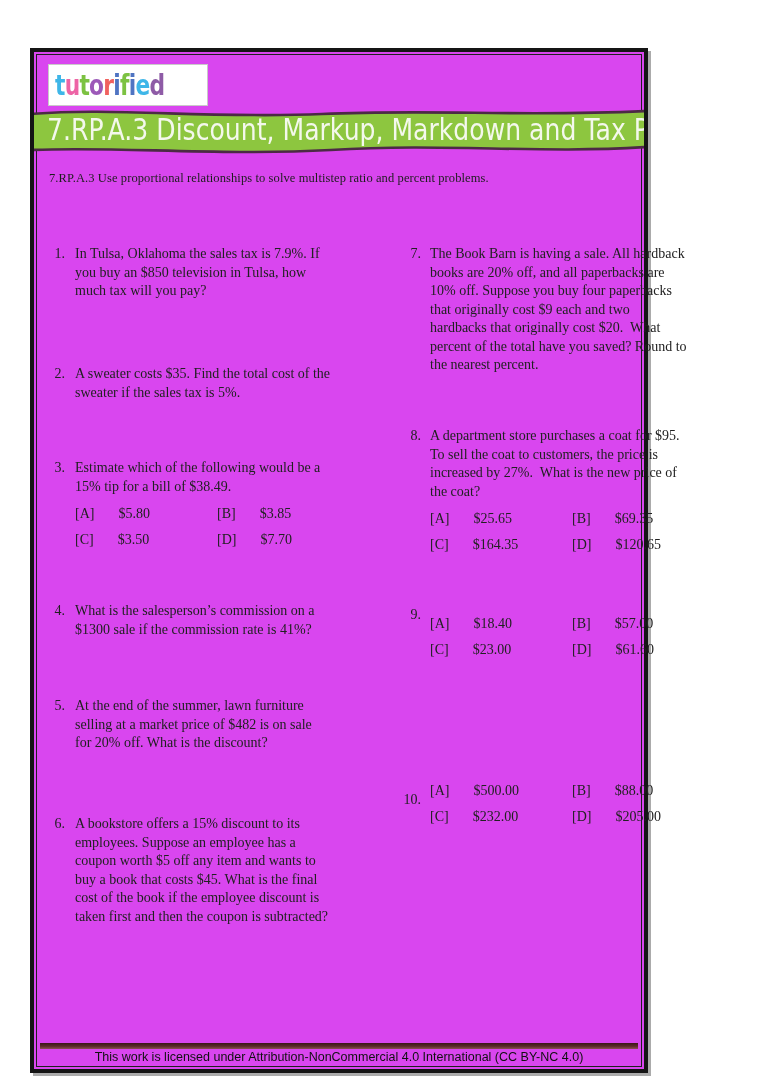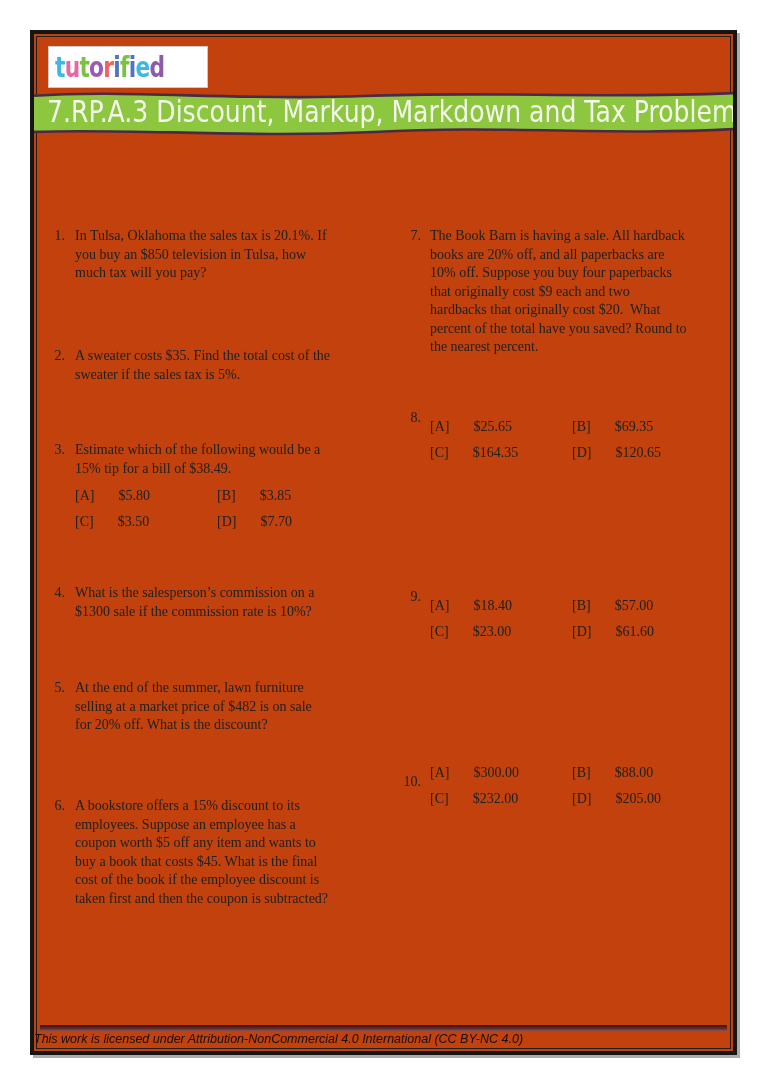--- a/index.html
+++ b/index.html
@@ -1,20 +1,20 @@
 <!DOCTYPE html>
 <html><head>
 <meta charset="utf-8">
 <style>
   html,body{margin:0;padding:0;background:#ffffff;}
   body{width:768px;height:1086px;position:relative;font-family:"Liberation Serif",serif;}
 
   .sheet{
-    position:absolute;left:30px;top:30px;width:707px;height:1025px;
-    background:#c2410c;border:4px solid #151515;box-sizing:border-box;
+    position:absolute;left:30px;top:48px;width:618px;height:1025px;
+    background:#d946ef;border:4px solid #151515;box-sizing:border-box;
     box-shadow:3px 3px 0 #ababab;
   }
   .sheet-inner-line{
     position:absolute;inset:2px;border:1.5px solid #1f1f1f;pointer-events:none;
   }
 
   
   .logo-box{
     position:absolute;left:14px;top:12px;height:40px;
     border:1px solid #c9c9c9;background:#fff;padding:0 6px;
@@ -75,22 +75,22 @@
   .col-right .problem:nth-child(2){top:182px;}
   .col-right .problem:nth-child(3){top:361px;}
   .col-right .problem:nth-child(4){top:528px;align-items:center;}
 
   
   .footer-bar{
     position:absolute;left:6px;right:6px;top:991px;height:6px;
     background:linear-gradient(#3a1617,#5e2829 55%,#8a5253);
   }
   .footer-text{
-    position:absolute;left:0;right:0;top:998px;
-    font-family:"Liberation Sans",sans-serif;font-style:italic;
+    position:absolute;left:0;right:0;top:998px;text-align:center;
+    font-family:"Liberation Sans",sans-serif;
     font-size:12.5px;color:#111;
   }
 </style>
 </head>
 <body>
 
 <div class="sheet">
   <div class="sheet-inner-line"></div>
 
   <div class="logo-box">
@@ -101,26 +101,27 @@
     <svg viewBox="0 0 699 52" preserveAspectRatio="none">
       <path d="M-3,9 C90,2 200,14 330,9 C460,4 560,12 702,6 L702,42 C580,49 470,38 340,45 C210,51 90,41 -3,45 Z" fill="#8dc63f" stroke="none"></path>
       <path d="M-3,9 C90,2 200,14 330,9 C460,4 560,12 702,6" fill="none" stroke="#4c2a45" stroke-width="2.6"></path>
       <path d="M702,42 C580,49 470,38 340,45 C210,51 90,41 -3,45" fill="none" stroke="#4c2a45" stroke-width="2.6"></path>
     </svg>
     <div class="banner-title-wrap">
       <span class="banner-title">7.RP.A.3 Discount, Markup, Markdown and Tax Problems</span>
     </div>
   </div>
 
+  <div class="standard-line">7.RP.A.3 Use proportional relationships to solve multistep ratio and percent problems.</div>
 
   <div class="col col-left">
       <div class="problem">
         <span class="pnum">1.</span>
         <div class="pbody">
-          <div class="ptext">In Tulsa, Oklahoma the sales tax is 20.1%. If
+          <div class="ptext">In Tulsa, Oklahoma the sales tax is 7.9%. If
 you buy an $850 television in Tulsa, how
 much tax will you pay?</div>
         </div>
       </div>
       <div class="problem">
         <span class="pnum">2.</span>
         <div class="pbody">
           <div class="ptext">A sweater costs $35. Find the total cost of the
 sweater if the sales tax is 5%.</div>
         </div>
@@ -147,21 +148,21 @@
               <span class="clabel">[D]</span>
               <span class="cvalue">$7.70</span>
             </div>
           </div>
         </div>
       </div>
       <div class="problem">
         <span class="pnum">4.</span>
         <div class="pbody">
           <div class="ptext">What is the salesperson’s commission on a
-$1300 sale if the commission rate is 10%?</div>
+$1300 sale if the commission rate is 41%?</div>
         </div>
       </div>
       <div class="problem">
         <span class="pnum">5.</span>
         <div class="pbody">
           <div class="ptext">At the end of the summer, lawn furniture
 selling at a market price of $482 is on sale
 for 20% off. What is the discount?</div>
         </div>
       </div>
@@ -186,20 +187,24 @@
 10% off. Suppose you buy four paperbacks
 that originally cost $9 each and two
 hardbacks that originally cost $20.  What
 percent of the total have you saved? Round to
 the nearest percent.</div>
         </div>
       </div>
       <div class="problem">
         <span class="pnum">8.</span>
         <div class="pbody">
+          <div class="ptext">A department store purchases a coat for $95.
+To sell the coat to customers, the price is
+increased by 27%.  What is the new price of
+the coat?</div>
           <div class="choices">
             <div class="choice">
               <span class="clabel">[A]</span>
               <span class="cvalue">$25.65</span>
             </div>
             <div class="choice">
               <span class="clabel">[B]</span>
               <span class="cvalue">$69.35</span>
             </div>
             <div class="choice">
@@ -235,21 +240,21 @@
             </div>
           </div>
         </div>
       </div>
       <div class="problem">
         <span class="pnum">10.</span>
         <div class="pbody">
           <div class="choices">
             <div class="choice">
               <span class="clabel">[A]</span>
-              <span class="cvalue">$300.00</span>
+              <span class="cvalue">$500.00</span>
             </div>
             <div class="choice">
               <span class="clabel">[B]</span>
               <span class="cvalue">$88.00</span>
             </div>
             <div class="choice">
               <span class="clabel">[C]</span>
               <span class="cvalue">$232.00</span>
             </div>
             <div class="choice">

